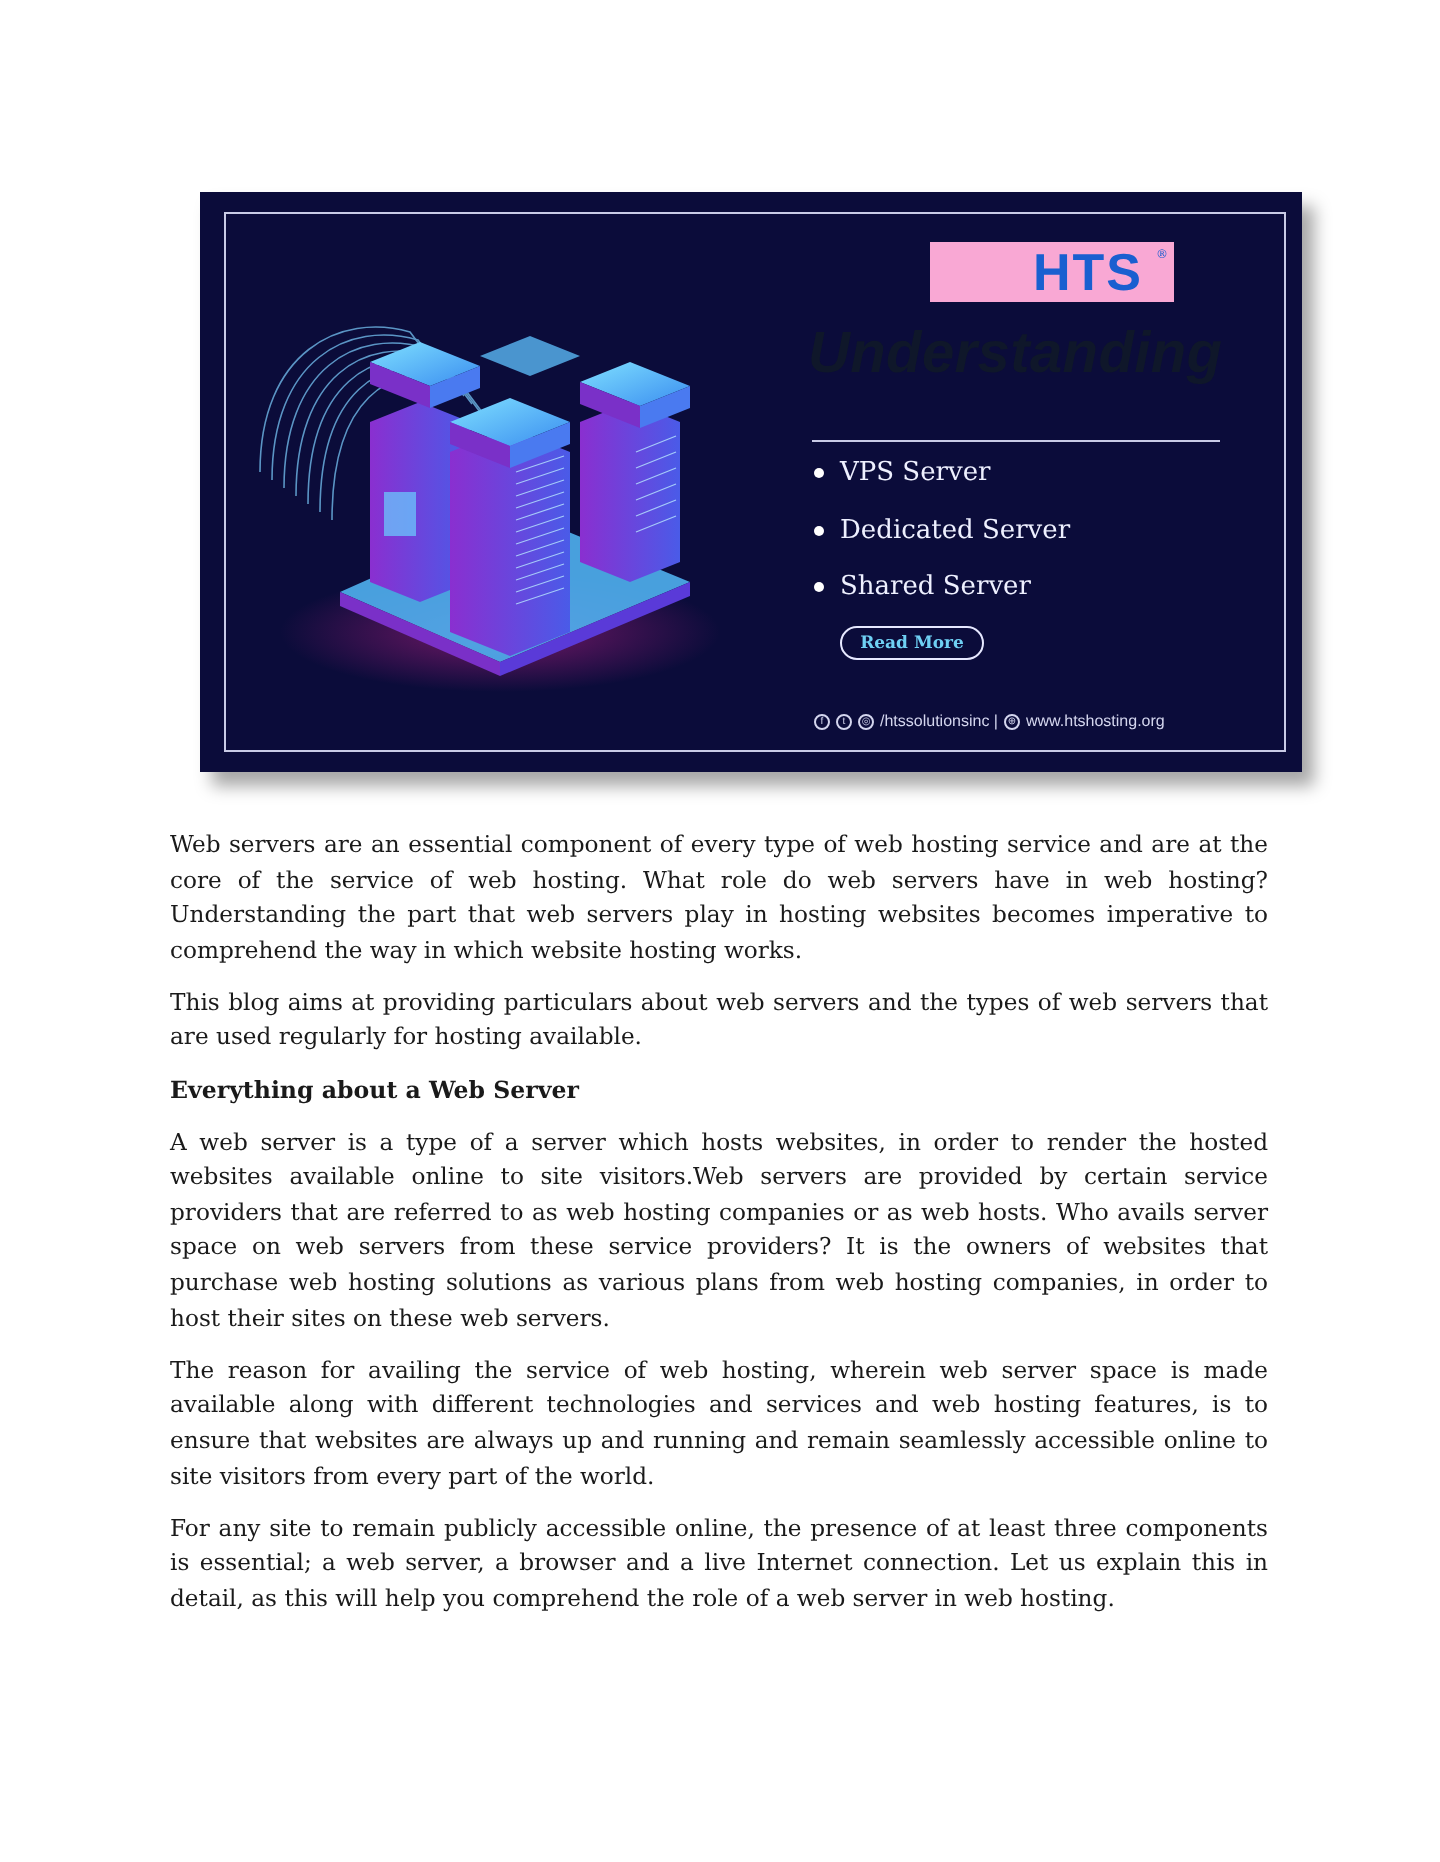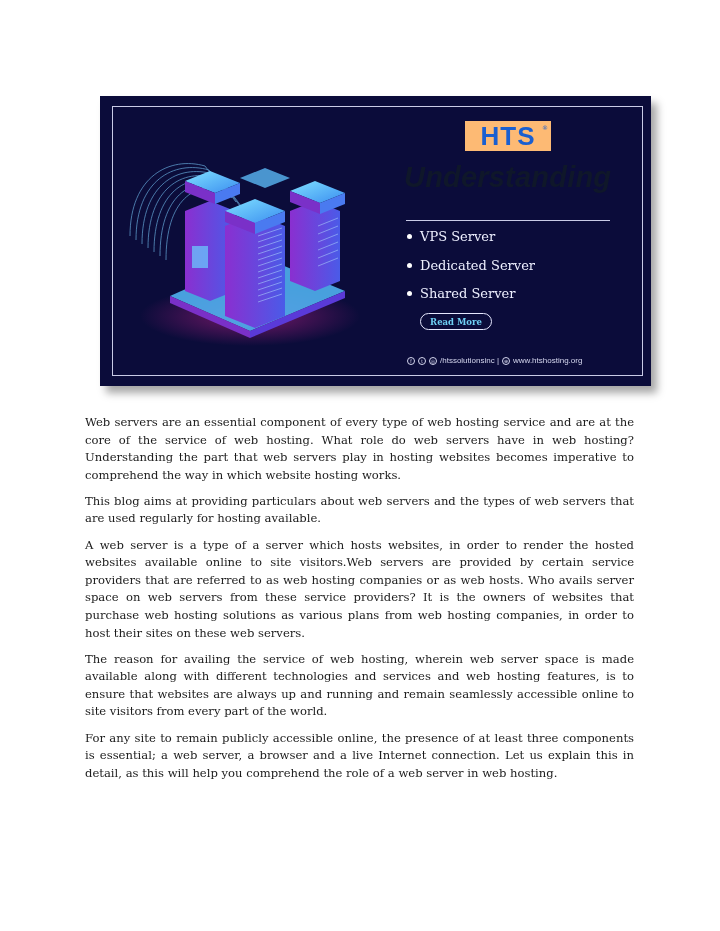--- a/index.html
+++ b/index.html
@@ -4,21 +4,21 @@
 <style>
   html, body { margin: 0; padding: 0; background: #ffffff; }
   body { width: 720px; height: 931px; position: relative; overflow: hidden; font-family: "DejaVu Serif", serif; }
 
   .banner-wrap { position: absolute; left: 100px; top: 96px; width: 551px; height: 290px; box-shadow: 6px 7px 8px rgba(0,0,0,0.35); }
   .banner { position: absolute; inset: 0; background: #0b0c3a; overflow: hidden; }
   .banner-frame { position: absolute; left: 12px; top: 10px; right: 8px; bottom: 10px; border: 1.5px solid #c9cbe6; }
 
   .illus { position: absolute; left: 10px; top: 20px; width: 270px; height: 240px; }
 
-  .logo { position: absolute; left: 465px; top: 121px; width: 86px; height: 30px; background: #fdba74; display: flex; justify-content: center; }
+  .logo { position: absolute; left: 465px; top: 121px; width: 86px; height: 30px; background: #f9a8d4; display: flex; justify-content: center; padding-left: 36px; }
   .logo span { font-family: "Liberation Sans", sans-serif; font-weight: bold; font-size: 26px; color: #1a5fd0; letter-spacing: 1px; }
   .logo sup { font-size: 6px; color: #1a5fd0; position: absolute; right: 3px; top: 3px; }
 
   .title { position: absolute; left: 404px; top: 161px; font-family: "Liberation Sans", sans-serif; font-weight: bold; font-style: italic; font-size: 29px; color: #0f172a; letter-spacing: 0.2px; }
   .subtitle { position: absolute; left: 405px; top: 195px; font-family: "DejaVu Serif", serif; font-size: 14px; color: #ffffff; white-space: nowrap; }
   .subtitle b { color: #5ec8f0; font-weight: bold; }
   .subtitle-rule { position: absolute; left: 406px; top: 220px; width: 204px; height: 1px; background: #c9cbe6; }
 
   .bullets { position: absolute; left: 406px; top: 226px; margin: 0; padding: 0; list-style: none; }
   .bullets li { position: relative; padding-left: 14px; height: 28.5px; line-height: 22px; font-family: "DejaVu Serif", serif; font-size: 13px; color: #eef0ff; }
@@ -127,16 +127,17 @@
     <span class="ic">◎</span>
     <span>/htssolutionsinc |</span>
     <span class="ic">⊕</span>
     <span>www.htshosting.org</span>
   </div>
 </div>
 
 <div class="content">
   <p>Web servers are an essential component of every type of web hosting service and are at the core of the service of web hosting. What role do web servers have in web hosting? Understanding the part that web servers play in hosting websites becomes imperative to comprehend the way in which website hosting works.</p>
   <p>This blog aims at providing particulars about web servers and the types of web servers that are used regularly for hosting available.</p>
+  <h3>Everything about a Web Server</h3>
   <p>A web server is a type of a server which hosts websites, in order to render the hosted websites available online to site visitors.Web servers are provided by certain service providers that are referred to as web hosting companies or as web hosts. Who avails server space on web servers from these service providers? It is the owners of websites that purchase web hosting solutions as various plans from web hosting companies, in order to host their sites on these web servers.</p>
   <p>The reason for availing the service of web hosting, wherein web server space is made available along with different technologies and services and web hosting features, is to ensure that websites are always up and running and remain seamlessly accessible online to site visitors from every part of the world.</p>
   <p>For any site to remain publicly accessible online, the presence of at least three components is essential; a web server, a browser and a live Internet connection. Let us explain this in detail, as this will help you comprehend the role of a web server in web hosting.</p>
 </div>
 
 </body></html>

